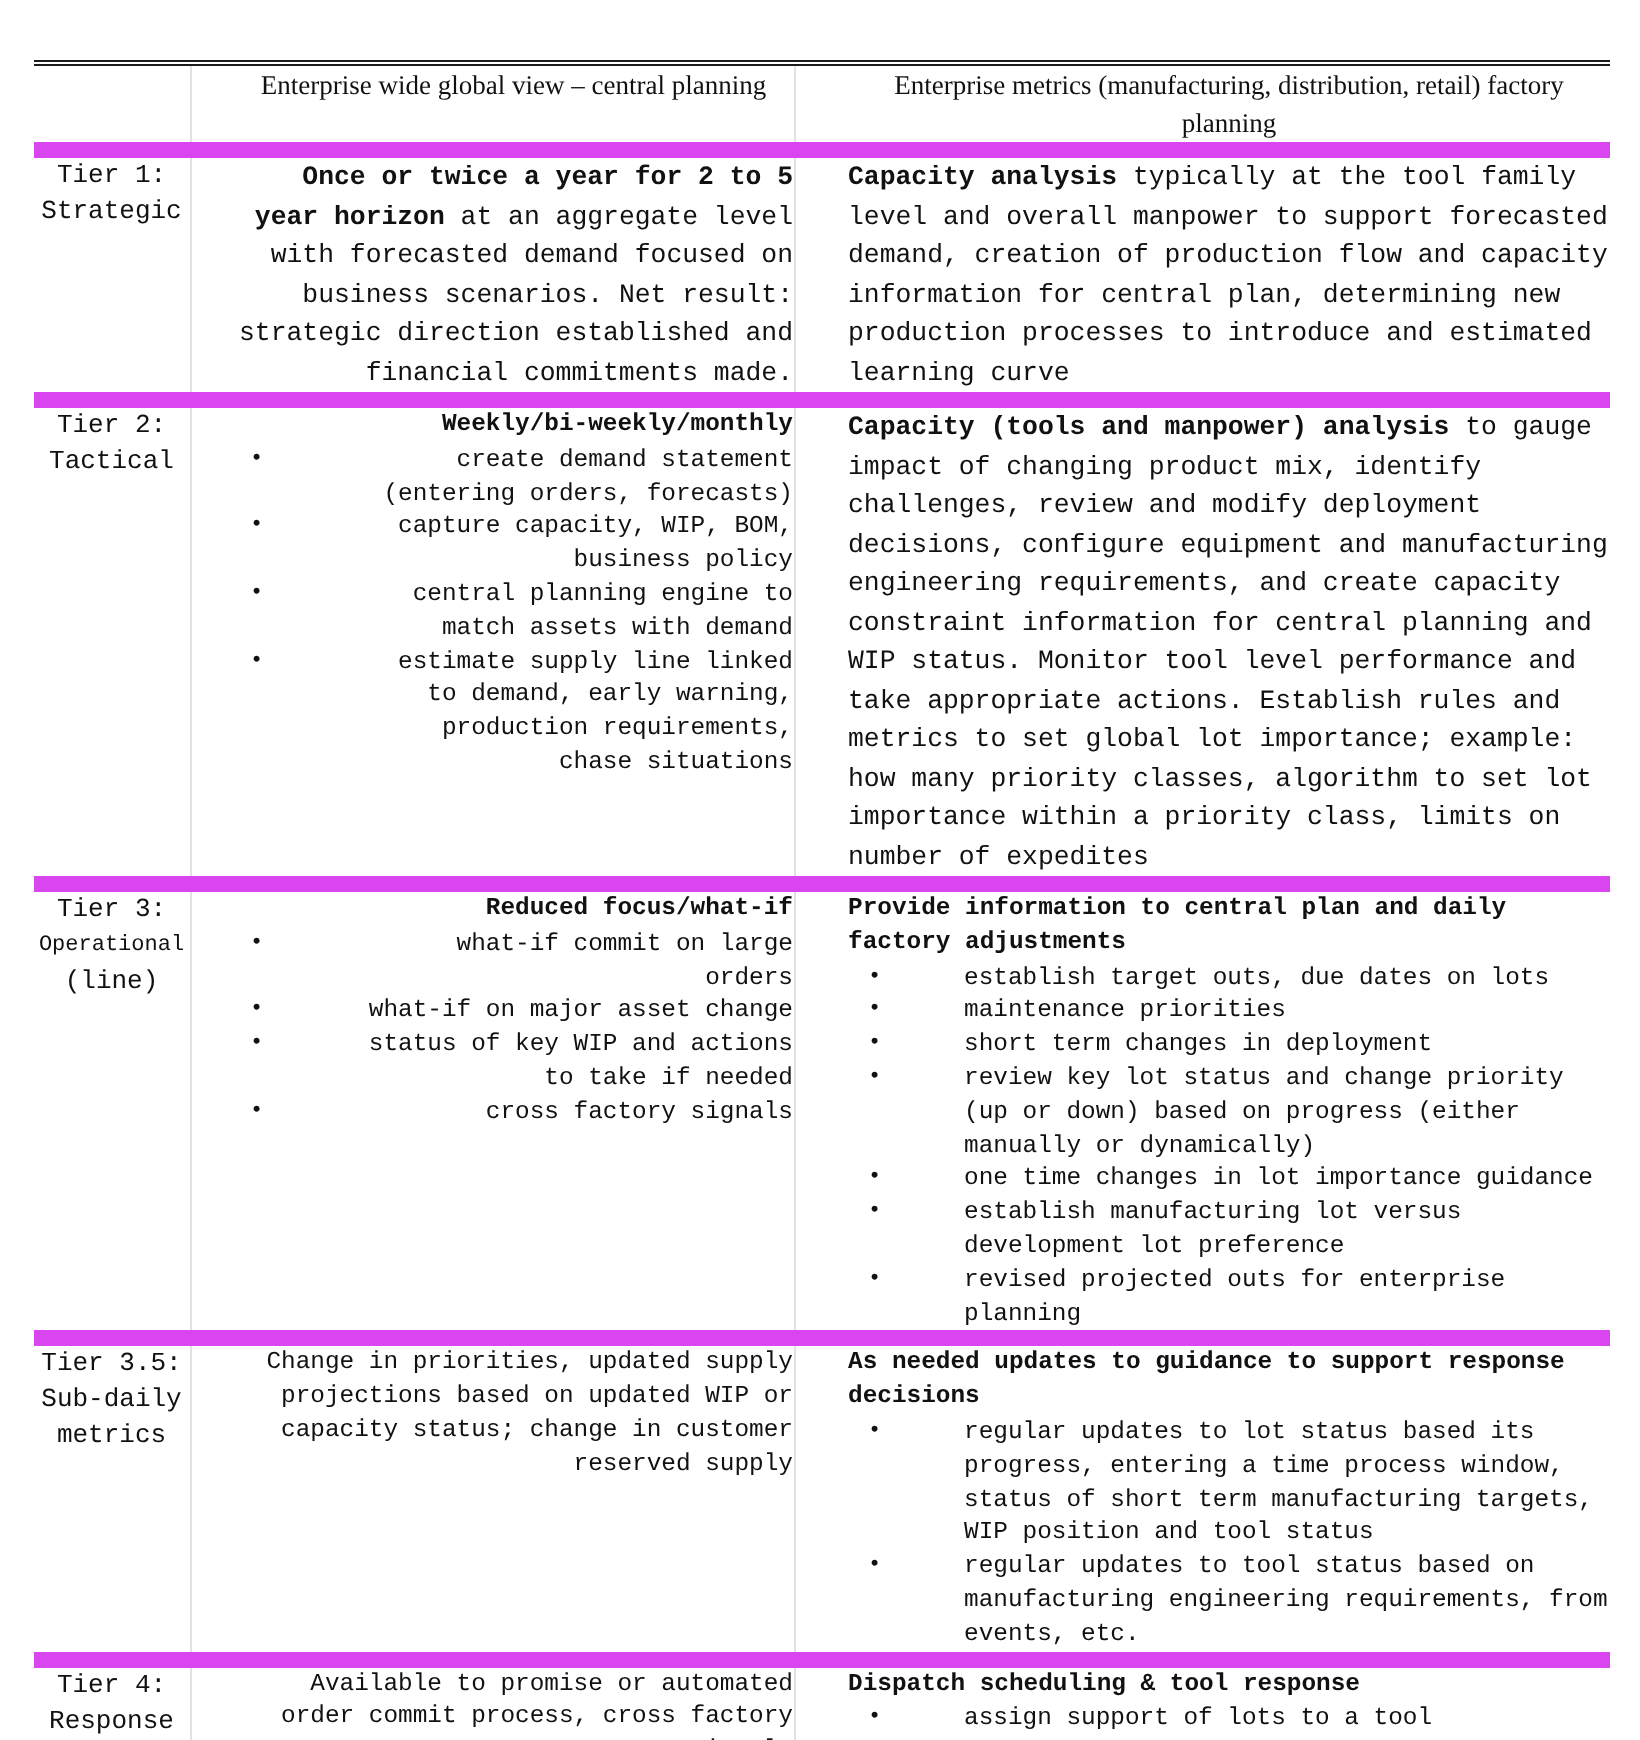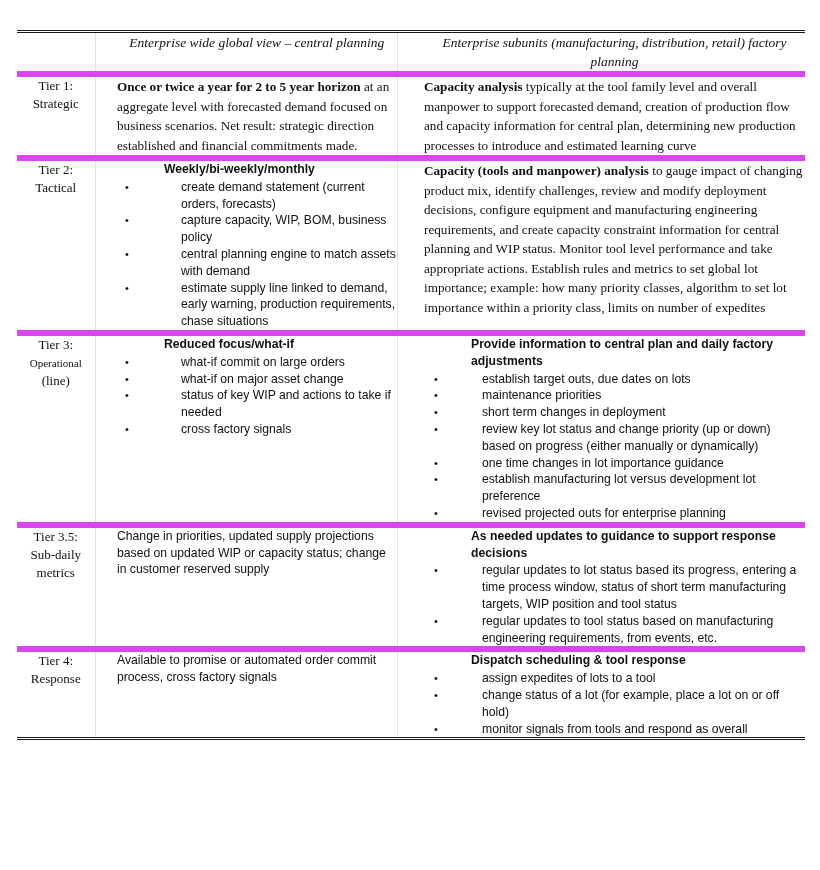--- a/index.html
+++ b/index.html
@@ -33,35 +33,35 @@
   }
   
   col.c-tier   { width: 78px; }
   col.c-gap    { width: 22px; }
   col.c-left   { width: 280px; }
   col.c-gap2   { width: 27px; }
   col.c-right  { width: 381px; }
 
   
   .vline-l { border-left: 1px solid #e2e2e2; }
-  .vline-r { border-right: 1px solid #e2e2e2; }
+  .vline-r { border-right: 1px solid #e2e2e2; text-align: right; }
 
   
   .rule-top td {
     border-top: 3px double #1a1a1a;
   }
   .row-sep td {
-    border-top: 6px solid #d946ef;
+    border-top: 8px solid #d946ef;
+    font-family: Liberation Mono, monospace;
   }
   .rule-bottom td {
     border-bottom: 3px double #1a1a1a;
   }
   .header-sep td {
     border-bottom: 2px solid #1a1a1a;
-    font-style: italic;
   }
 
   
   .hdr {
     font-family: "Liberation Serif", "DejaVu Serif", serif;
     font-size: 13.5px;
     line-height: 19px;
     text-align: center;
     color: #111;
     padding: 6px 8px 7px 8px;
@@ -96,21 +96,20 @@
     font-family: "Liberation Sans", "DejaVu Sans", sans-serif;
     font-size: 12.2px;
     line-height: 16.8px;
     color: #111;
     padding: 6px 10px 8px 6px;
   }
   .sans-body .blk-head {
     font-weight: bold;
     display: block;
     margin-bottom: 1px;
-    margin-left: 47px;
   }
   .sans-body .plain {
     display: block;
   }
   ul.bl {
     list-style: none;
     margin: 0;
     padding: 0;
   }
   ul.bl > li {
@@ -146,21 +145,21 @@
           <col class="c-gap2">
           <col class="c-right">
       </colgroup>
       <tbody>
 
         <tr class="rule-top header-sep">
           <td class="hdr"></td>
           <td class="hdr vline-l"></td>
           <td class="hdr vline-r">Enterprise wide global view – central planning</td>
           <td class="hdr"></td>
-          <td class="hdr">Enterprise subunits (manufacturing, distribution, retail) factory planning</td>
+          <td class="hdr">Enterprise metrics (manufacturing, distribution, retail) factory planning</td>
         </tr>
       <tr class="row-sep">
             <td class="tier-label">
               <div>Tier 1:</div>
               <div>Strategic</div>
             </td>
             <td class="vline-l"></td>
             <td class="serif-body vline-r">
               <div><b>Once or twice a year for 2 to 5 year horizon</b> at an aggregate level with forecasted demand focused on business scenarios. Net result: strategic direction established and financial commitments made.</div>
             </td>
@@ -171,21 +170,21 @@
           </tr>
           <tr class="row-sep">
             <td class="tier-label">
               <div>Tier 2:</div>
               <div>Tactical</div>
             </td>
             <td class="vline-l"></td>
             <td class="sans-body vline-r">
               <span class="blk-head">Weekly/bi-weekly/monthly</span>
               <ul class="bl">
-                <li><span class="bullet">•</span><span>create demand statement (current orders, forecasts)</span></li>
+                <li><span class="bullet">•</span><span>create demand statement (entering orders, forecasts)</span></li>
                 <li><span class="bullet">•</span><span>capture capacity, WIP, BOM, business policy</span></li>
                 <li><span class="bullet">•</span><span>central planning engine to match assets with demand</span></li>
                 <li><span class="bullet">•</span><span>estimate supply line linked to demand, early warning, production requirements, chase situations</span></li>
               </ul>
             </td>
             <td></td>
             <td class="serif-body">
               <div><b>Capacity (tools and manpower) analysis</b> to gauge impact of changing product mix, identify challenges, review and modify deployment decisions, configure equipment and manufacturing engineering requirements, and create capacity constraint information for central planning and WIP status.  Monitor tool level performance and take appropriate actions. Establish rules and metrics to set global lot importance; example: how many priority classes, algorithm to set lot importance within a priority class, limits on number of expedites</div>
             </td>
           </tr>
@@ -244,21 +243,21 @@
               <div>Response</div>
             </td>
             <td class="vline-l"></td>
             <td class="sans-body vline-r">
               <div class="plain">Available to promise or automated order commit process, cross factory signals</div>
             </td>
             <td></td>
             <td class="sans-body">
               <span class="blk-head">Dispatch scheduling &amp; tool response</span>
               <ul class="bl narrow">
-                <li><span class="bullet">•</span><span>assign expedites of lots to a tool</span></li>
+                <li><span class="bullet">•</span><span>assign support of lots to a tool</span></li>
                 <li><span class="bullet">•</span><span>change status of a lot (for example, place a lot on or off hold)</span></li>
                 <li><span class="bullet">•</span><span>monitor signals from tools and respond as overall</span></li>
               </ul>
             </td>
           </tr>
         </tbody>
     </table>
   </div>
 </div>
 

